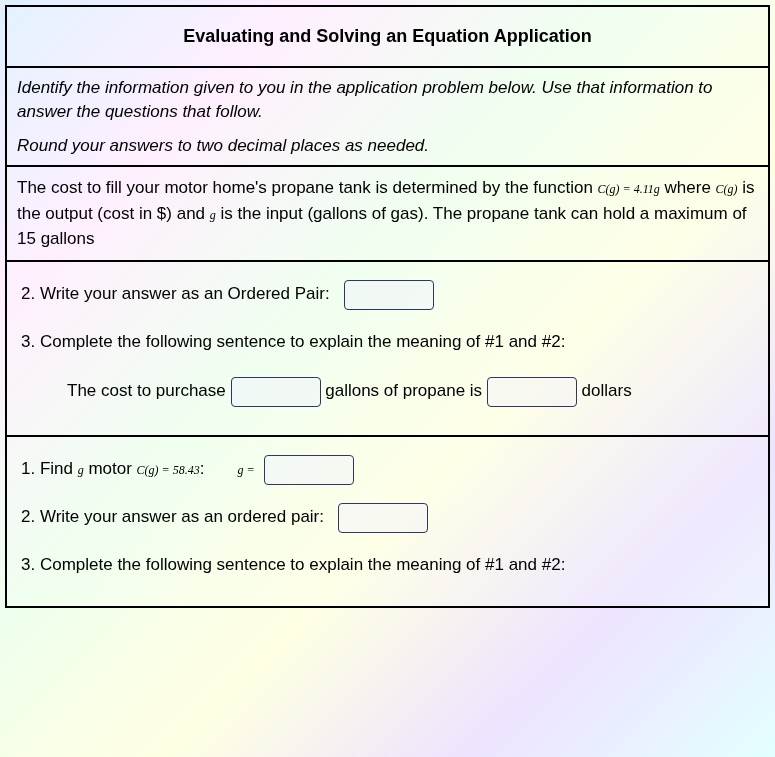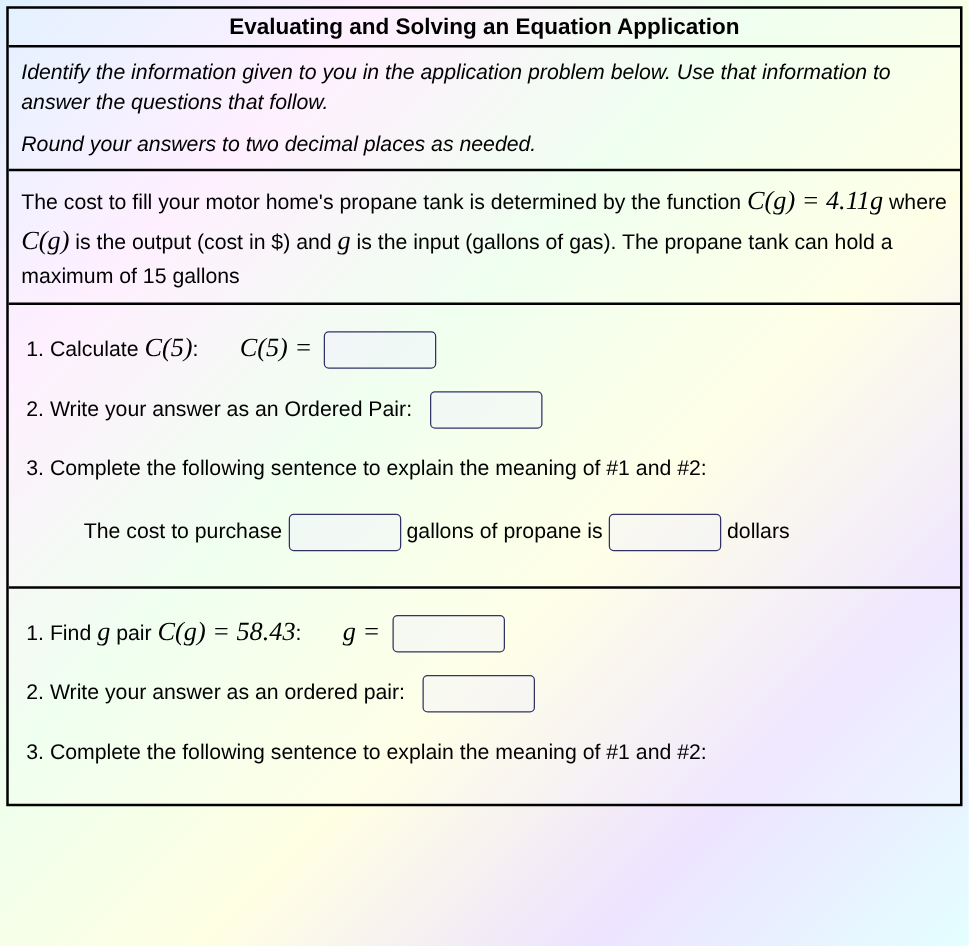--- a/index.html
+++ b/index.html
@@ -18,21 +18,21 @@
       font-size: 17px;
       color: #000;
     }
     .outer {
       border: 2px solid #000;
       background: rgba(255,255,255,0.15);
     }
     .title-row {
       text-align: center;
       border-bottom: 2px solid #000;
-      padding: 4px;
+      padding: 19px;
       font-weight: bold;
       font-size: 18px;
     }
     .instructions {
       border-bottom: 2px solid #000;
       padding: 8px 10px;
       font-style: italic;
       line-height: 1.4;
     }
     .problem-setup {
@@ -55,21 +55,21 @@
       width: 90px;
       height: 30px;
       border: 1px solid #336;
       border-radius: 4px;
       background: rgba(240,240,255,0.4);
       font-size: 16px;
       padding: 2px 6px;
       vertical-align: middle;
     }
     .inline-input.small { width: 75px; }
-    .mathvar { font-style: italic; font-family: 'Times New Roman', serif; font-size: 21px; }
+    .mathvar { font-style: italic; font-family: 'Times New Roman', serif; font-size: 12px; }
     .indent { margin-left: 46px; }
   </style>
 </head>
 <body>
 
 <div class="outer">
 
   <div class="title-row">Evaluating and Solving an Equation Application</div>
 
   <div class="instructions">
@@ -77,44 +77,38 @@
     <div style="height:10px"></div>
     <div>Round your answers to two decimal places as needed.</div>
   </div>
 
   <div class="problem-setup">
     <span>The cost to fill your motor home's propane tank is determined by the function </span><span class="mathvar">C(g) = 4.11g</span><span> where </span><span class="mathvar">C(g)</span><span> is the output (cost in $) and </span><span class="mathvar">g</span><span> is the input (gallons of gas). The propane tank can hold a maximum of 15 gallons</span>
   </div>
 
   <div class="section">
     <div class="q">
-      <span>1. Calculate </span><span class="mathvar">C(5)</span><span>:</span>
-      &nbsp;&nbsp;&nbsp;&nbsp;&nbsp;
-      <span class="mathvar">C(5) =</span>
-      &nbsp;<input class="inline-input" style="">
-    </div>
-    <div class="q">
       <span>2. Write your answer as an Ordered Pair:</span>
       &nbsp;&nbsp;<input class="inline-input" style="">
     </div>
     <div class="q">
       <span>3. Complete the following sentence to explain the meaning of #1 and #2:</span>
       <div class="indent" style="margin-top:22px">
         <span>The cost to purchase</span>
         <input class="inline-input" style="">
         <span>gallons of propane is</span>
         <input class="inline-input" style="">
         <span>dollars</span>
       </div>
     </div>
   </div>
 
   <div class="section">
     <div class="q">
-      <span>1. Find </span><span class="mathvar">g</span><span> pair </span><span class="mathvar">C(g) = 58.43</span><span>:</span>
+      <span>1. Find </span><span class="mathvar">g</span><span> motor </span><span class="mathvar">C(g) = 58.43</span><span>:</span>
       &nbsp;&nbsp;&nbsp;&nbsp;&nbsp;
       <span class="mathvar">g =</span>
       &nbsp;<input class="inline-input" style="">
     </div>
     <div class="q">
       <span>2. Write your answer as an ordered pair:</span>
       &nbsp;&nbsp;<input class="inline-input" style="">
     </div>
     <div class="q">
       <span>3. Complete the following sentence to explain the meaning of #1 and #2:</span>

